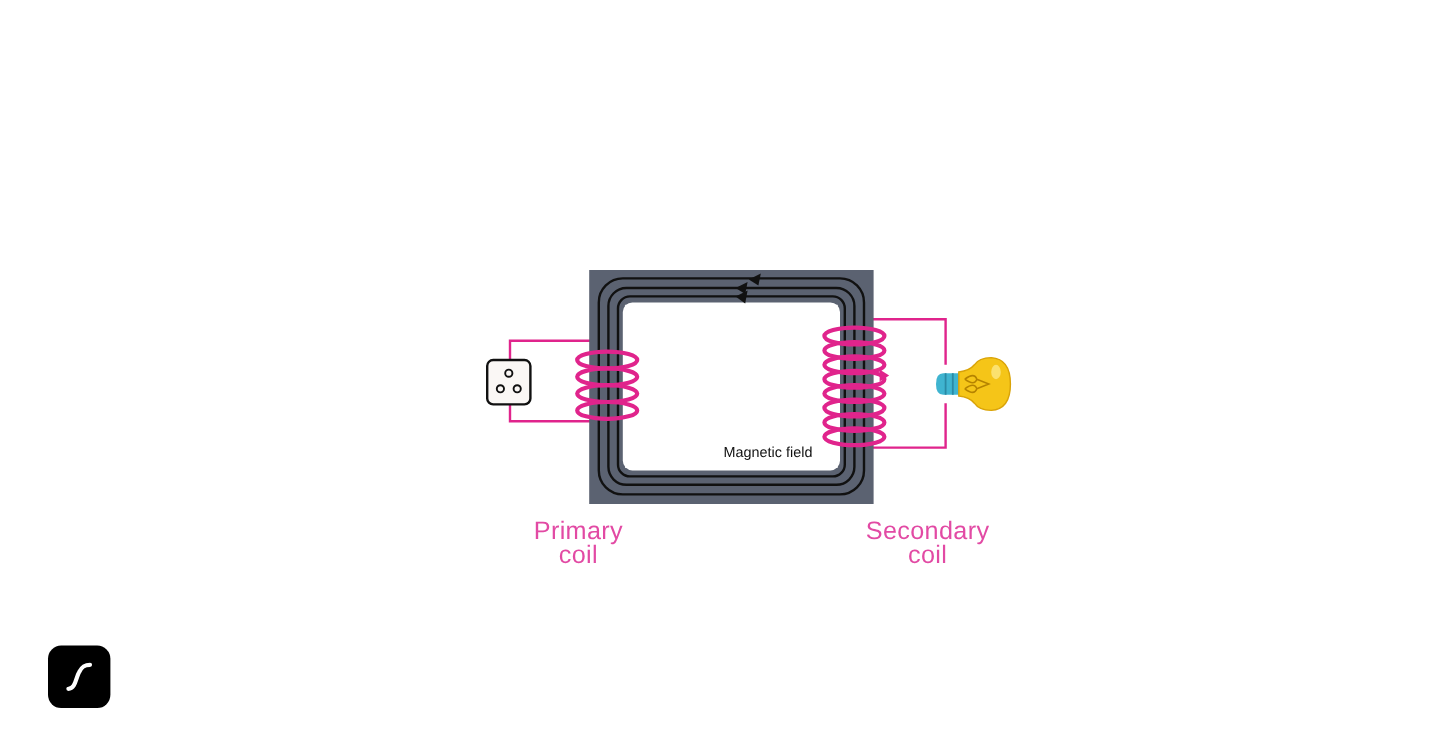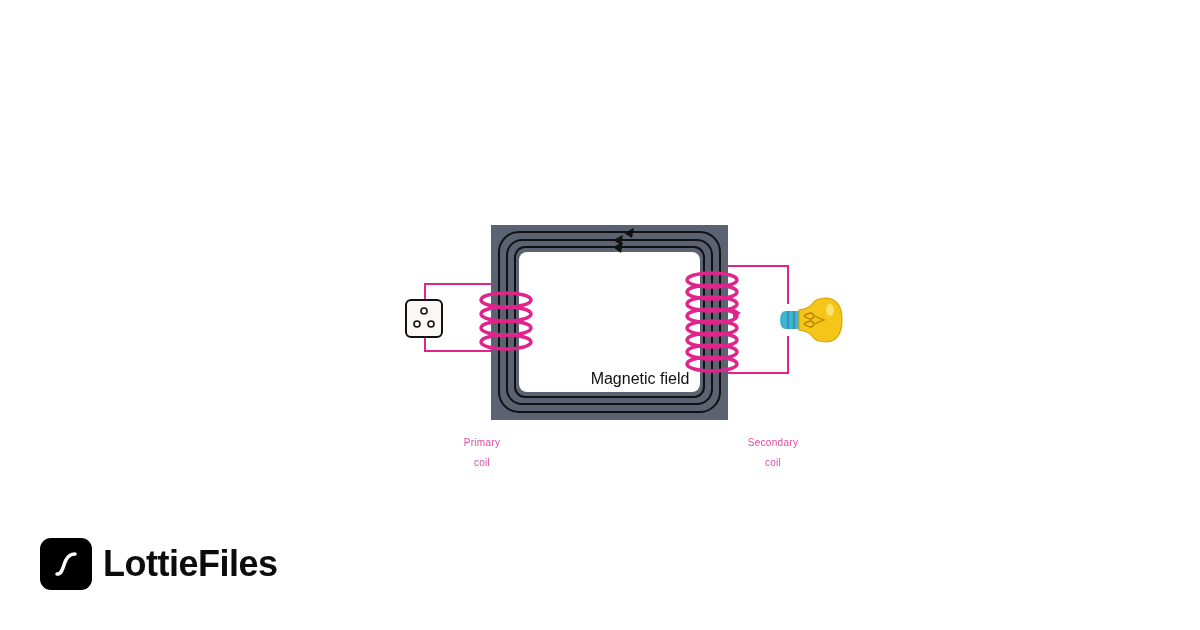--- a/index.html
+++ b/index.html
@@ -3,27 +3,27 @@
   <meta charset="utf-8">
   <style>
     html, body { margin: 0; padding: 0; }
     body {
       width: 1200px; height: 630px; background: #ffffff;
       position: relative; overflow: hidden;
       font-family: "Liberation Sans", sans-serif;
     }
     .diagram { position: absolute; left: 0; top: 0; width: 1200px; height: 630px; }
     .label {
-      position: absolute; color: #e24aa4; font-size: 10px; text-align: center;
+      position: absolute; color: #e24aa4; font-size: 21px; text-align: center;
       line-height: 20px; font-family: "Liberation Sans", sans-serif; letter-spacing: 0.3px;
     }
     .label span { display: block; }
     .field-label {
       position: absolute; left: 540px; top: 370px; width: 200px; text-align: center;
-      font-size: 16px; color: #111; font-family: "Liberation Sans", sans-serif;
+      font-size: 12px; color: #111; font-family: "Liberation Sans", sans-serif;
     }
     .brand { position: absolute; left: 40px; top: 538px; height: 52px; display: flex; align-items: center; }
     .brand-logo {
       width: 52px; height: 52px; background: #000; border-radius: 11px;
       display: flex; align-items: center; justify-content: center;
     }
     .brand-name {
       margin-left: 11px; font-size: 36px; font-weight: bold; color: #0c0c0c;
       font-family: "Liberation Sans", sans-serif; letter-spacing: -0.5px;
     }
@@ -107,14 +107,13 @@
     <span>coil</span>
   </div>
 </div>
 
 <div class="brand">
   <div class="brand-logo">
     <svg width="30" height="30" viewBox="0 0 30 30">
       <path d="M6,25 C12,25 12,16 15,11 C17,7 19,5 24,5" fill="none" stroke="#fff" stroke-width="3.5" stroke-linecap="round"></path>
     </svg>
   </div>
-  <div class="brand-name">LottieFiles</div>
 </div>
 
 </body></html>

